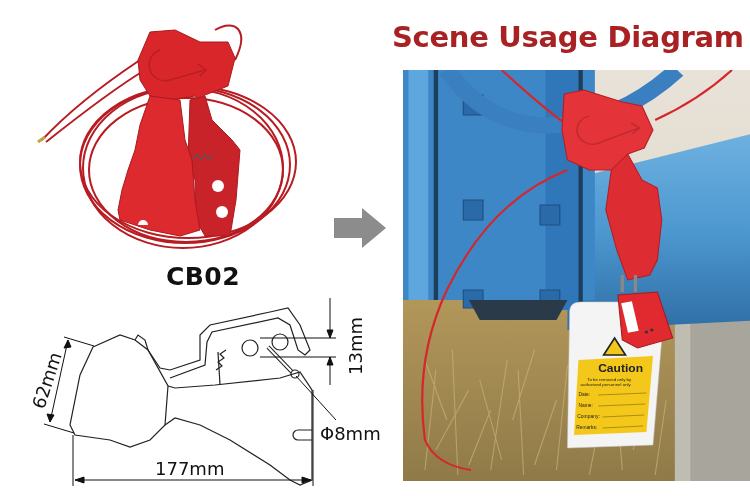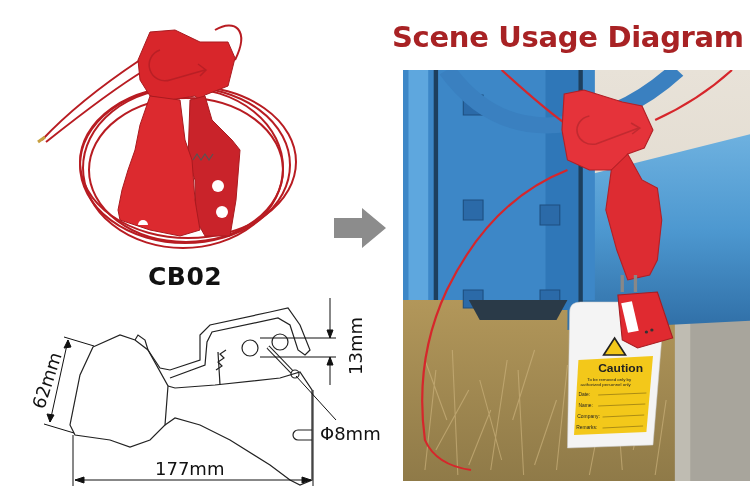--- a/index.html
+++ b/index.html
@@ -4,21 +4,21 @@
 <style>
   html, body { margin: 0; padding: 0; background: #ffffff; }
   body { width: 750px; height: 503px; position: relative; overflow: hidden; font-family: "Liberation Sans", sans-serif; }
   .abs { position: absolute; }
 
   
   .product { left: 0; top: 0; width: 320px; height: 260px; }
   .product svg { width: 100%; height: 100%; display: block; }
 
   .model-label {
-    left: 148px; top: 262px; width: 110px; text-align: left;
+    left: 148px; top: 262px; width: 110px; text-align: center;
     font-family: "DejaVu Sans", sans-serif; font-weight: bold; font-size: 25px; color: #111;
     letter-spacing: 0.5px;
   }
 
   
   .drawing { left: 0; top: 290px; width: 400px; height: 200px; }
   .drawing svg { width: 100%; height: 100%; display: block; }
   .dim { font-family: "DejaVu Sans", sans-serif; font-size: 18px; fill: #111; }
 
   

